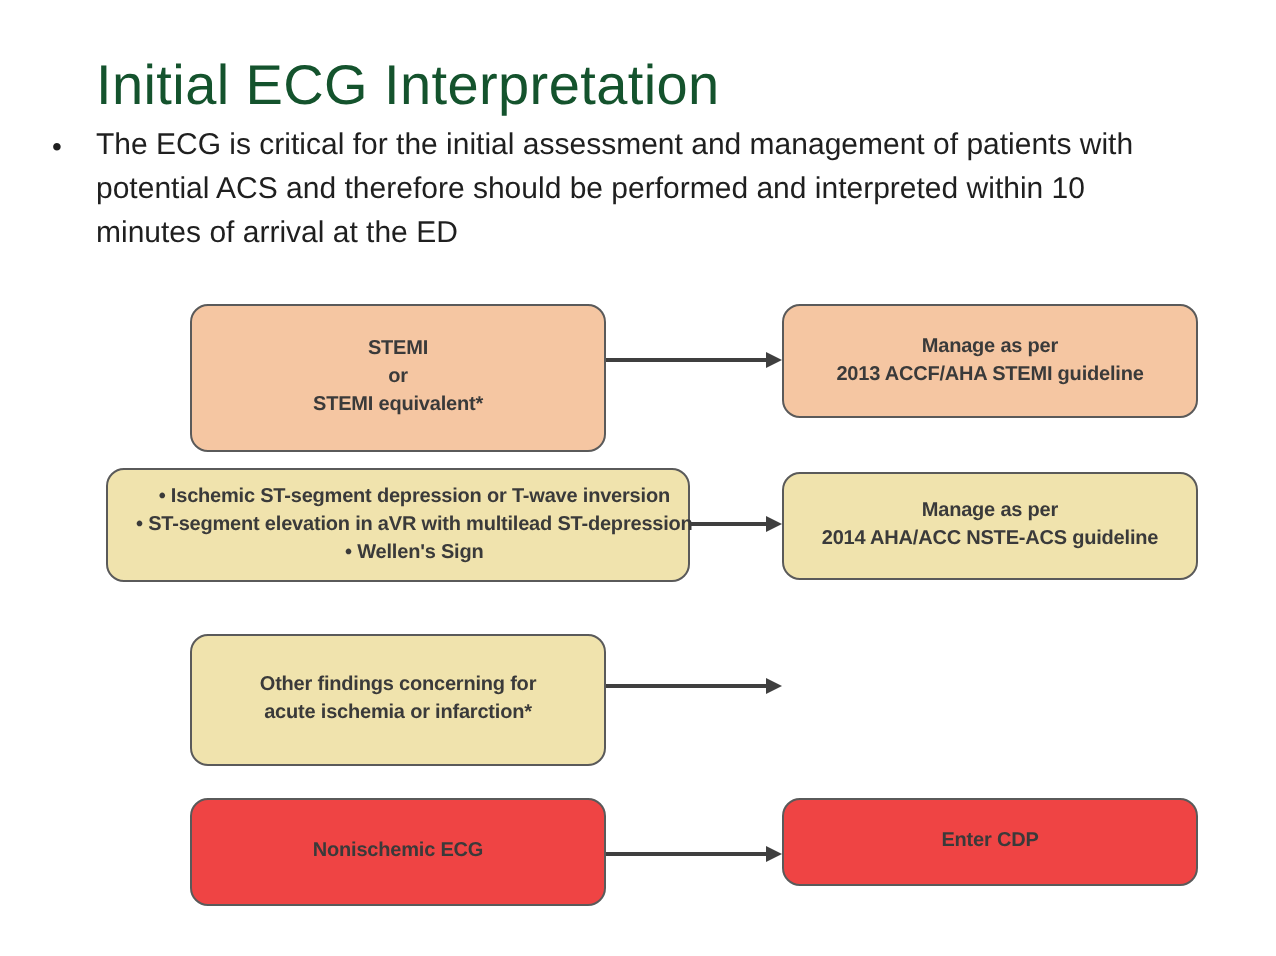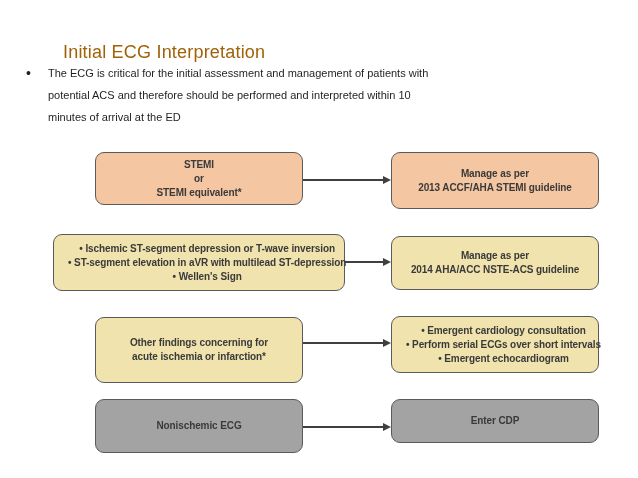--- a/index.html
+++ b/index.html
@@ -7,42 +7,42 @@
     position: relative;
     width: 638px; height: 478px;
     background: #ffffff;
     overflow: hidden;
     font-family: "Liberation Sans", sans-serif;
     margin: 0 auto;
   }
   .slide-title {
     position: absolute;
     left: 45px; top: 24px;
-    font-size: 18px;
+    font-size: 28px;
     font-weight: 400;
-    color: #a16207;
+    color: #14532d;
     letter-spacing: 0.2px;
-    margin: 18px;
+    margin: 3px;
   }
   .bullet-row {
     position: absolute;
     left: 26px; top: 62px;
     width: 585px;
     display: flex;
   }
   .bullet-marker {
     width: 22px;
     flex: 0 0 22px;
     font-size: 14px;
     line-height: 22px;
     color: #1f1f1f;
   }
   .bullet-text {
     flex: 1;
-    font-size: 11px;
+    font-size: 15px;
     line-height: 22px;
     color: #1f1f1f;
     white-space: pre-line;
   }
   .flow-box {
     position: absolute;
     border: 1.5px solid #5a5a5a;
     border-radius: 9px;
     box-sizing: border-box;
     display: flex;
@@ -52,21 +52,21 @@
     font-weight: 700;
     color: #3a3a3a;
     line-height: 14px;
     white-space: pre;
     letter-spacing: -0.1px;
   }
   .flow-box.center { text-align: center; }
   .flow-box.left   { justify-content: flex-start; padding-left: 14px; text-align: center; }
   .bg-stemi { background: #f5c6a2; }
   .bg-nste  { background: #f0e3ad; }
-  .bg-green { background: #a3a3a3; }
+  .bg-green { background: #ef4444; }
   .flow-arrow {
     position: absolute;
     height: 2px;
     background: #3f3f3f;
   }
   .flow-arrow::after {
     content: "";
     position: absolute;
     right: -8px; top: -3px;
     border-left: 8px solid #3f3f3f;
@@ -81,38 +81,35 @@
 
   <h1 class="slide-title">Initial ECG Interpretation</h1>
 
   <div class="bullet-row">
     <div class="bullet-marker">•</div>
     <div class="bullet-text">The ECG is critical for the initial assessment and management of patients with
 potential ACS and therefore should be performed and interpreted within 10
 minutes of arrival at the ED</div>
   </div>
 
-  <div class="flow-box center bg-stemi" style="left:95px; top:152px; width:208px; height:53px;">STEMI
+  <div class="flow-box center bg-stemi" style="left:95px; top:152px; width:208px; height:74px;">STEMI
 or
 STEMI equivalent*</div>
   <div class="flow-arrow" style="left:303px; top:179px; width:80px;"></div>
   <div class="flow-box center bg-stemi" style="left:391px; top:152px; width:208px; height:57px;">Manage as per
 2013 ACCF/AHA STEMI guideline</div>
 
   <div class="flow-box left bg-nste" style="left:53px; top:234px; width:292px; height:57px;">• Ischemic ST-segment depression or T-wave inversion
 • ST-segment elevation in aVR with multilead ST-depression
 • Wellen's Sign</div>
   <div class="flow-arrow" style="left:345px; top:261px; width:38px;"></div>
   <div class="flow-box center bg-nste" style="left:391px; top:236px; width:208px; height:54px;">Manage as per
 2014 AHA/ACC NSTE-ACS guideline</div>
 
   <div class="flow-box center bg-nste" style="left:95px; top:317px; width:208px; height:66px;">Other findings concerning for
 acute ischemia or infarction*</div>
   <div class="flow-arrow" style="left:303px; top:342px; width:80px;"></div>
-  <div class="flow-box left bg-nste" style="left:391px; top:316px; width:208px; height:57px;">• Emergent cardiology consultation
-• Perform serial ECGs over short intervals
-• Emergent echocardiogram</div>
 
   <div class="flow-box center bg-green" style="left:95px; top:399px; width:208px; height:54px;">Nonischemic ECG</div>
   <div class="flow-arrow" style="left:303px; top:426px; width:80px;"></div>
   <div class="flow-box center bg-green" style="left:391px; top:399px; width:208px; height:44px;">Enter CDP</div>
 
 </div>
 
 </body></html>

